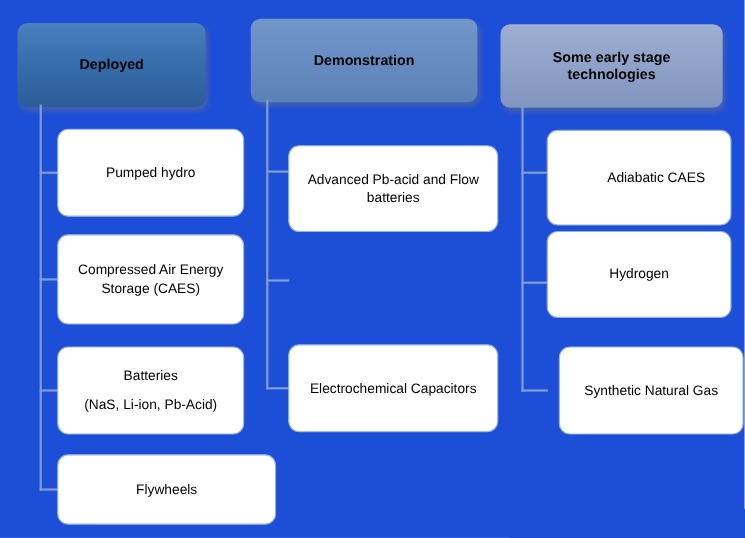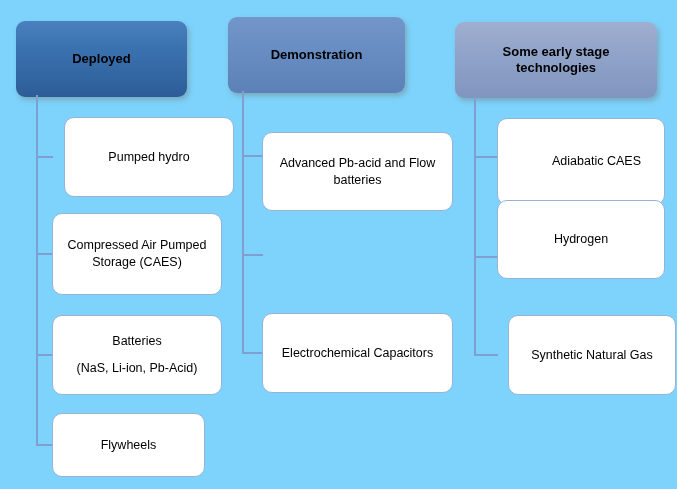--- a/index.html
+++ b/index.html
@@ -1,60 +1,60 @@
 <!DOCTYPE html>
 <html><head>
 <meta charset="utf-8">
 <style>
   html,body{margin:0;padding:0;background:#ffffff;}
   .canvas{
     position:relative;
     width:677px;height:489px;
-    background:#7dd3fc;
+    background:#1d4ed8;
     font-family:"Liberation Sans", sans-serif;
     overflow:hidden;
   }
   
   .hdr{
     position:absolute;
     border-radius:9px;
     display:flex;align-items:center;justify-content:center;
     text-align:center;
     font-weight:bold;font-size:13px;line-height:1.25;color:#000;
     box-shadow:2px 3px 5px rgba(120,120,120,.45);
     box-sizing:border-box;
   }
   #hdr0{left:16px;top:21px;width:171px;height:76px;
         background:linear-gradient(180deg,#4a80bd 0%,#3a72b0 35%,#2d5d98 100%);}
-  #hdr1{left:228px;top:17px;width:177px;height:76px;
+  #hdr1{left:228px;top:17px;width:206px;height:76px;
         background:linear-gradient(180deg,#7296c9 0%,#6a8fc4 35%,#5b81b6 100%);}
   #hdr2{left:455px;top:22px;width:202px;height:76px;padding:0 11px;
         background:linear-gradient(180deg,#9fafd1 0%,#93a5ca 35%,#8095bf 100%);}
   
   .box{
     position:absolute;
     background:#ffffff;
     border:1.5px solid #95b3d7;
     border-radius:10px;
     display:flex;align-items:center;justify-content:center;
     text-align:center;
     font-size:12.5px;line-height:1.35;color:#000;
     padding:4px 10px;
     box-sizing:border-box;
     white-space:pre-line;
   }
-  #b00{left:64px;top:117px;width:170px;height:80px;}
+  #b00{left:52px;top:117px;width:170px;height:80px;}
   #b01{left:52px;top:213px;width:170px;height:82px;}
   #b02{left:52px;top:315px;width:170px;height:80px;line-height:2.15;}
-  #b03{left:52px;top:413px;width:153px;height:64px;}
+  #b03{left:52px;top:413px;width:199px;height:64px;}
   #b10{left:262px;top:132px;width:191px;height:79px;}
   #b11{left:262px;top:215px;width:191px;height:80px;}
   #b12{left:262px;top:313px;width:191px;height:80px;}
   #b20{left:497px;top:118px;width:168px;height:87px;padding-left:41px;}
-  #b21{left:497px;top:200px;width:168px;height:79px;}
+  #b21{left:497px;top:210px;width:168px;height:79px;}
   #b22{left:508px;top:315px;width:168px;height:80px;}
   
   .vline,.stub{position:absolute;background:#7f9fd0;}
   .vline{width:2px;}
   .stub{height:2px;}
   #v0{left:36px;top:95px;height:351px;}
   #v1{left:242px;top:91px;height:263px;}
   #v2{left:474px;top:97px;height:259px;}
   #s00{left:36px;top:156px;width:17px;}
   #s01{left:36px;top:253px;width:17px;}
@@ -72,21 +72,21 @@
 
 <div class="canvas">
 
   <div class="hdr" id="hdr0">Deployed</div>
   <div class="vline" id="v0"></div>
   <div class="stub" id="s00"></div>
   <div class="stub" id="s01"></div>
   <div class="stub" id="s02"></div>
   <div class="stub" id="s03"></div>
   <div class="box" id="b00">Pumped hydro</div>
-  <div class="box" id="b01">Compressed Air Pumped Storage (CAES)</div>
+  <div class="box" id="b01">Compressed Air Energy Storage (CAES)</div>
   <div class="box" id="b02">Batteries
 (NaS, Li-ion, Pb-Acid)</div>
   <div class="box" id="b03">Flywheels</div>
 
   <div class="hdr" id="hdr1">Demonstration</div>
   <div class="vline" id="v1"></div>
   <div class="stub" id="s10"></div>
   <div class="stub" id="s11"></div>
   <div class="stub" id="s12"></div>
   <div class="box" id="b10">Advanced Pb-acid and Flow batteries</div>

